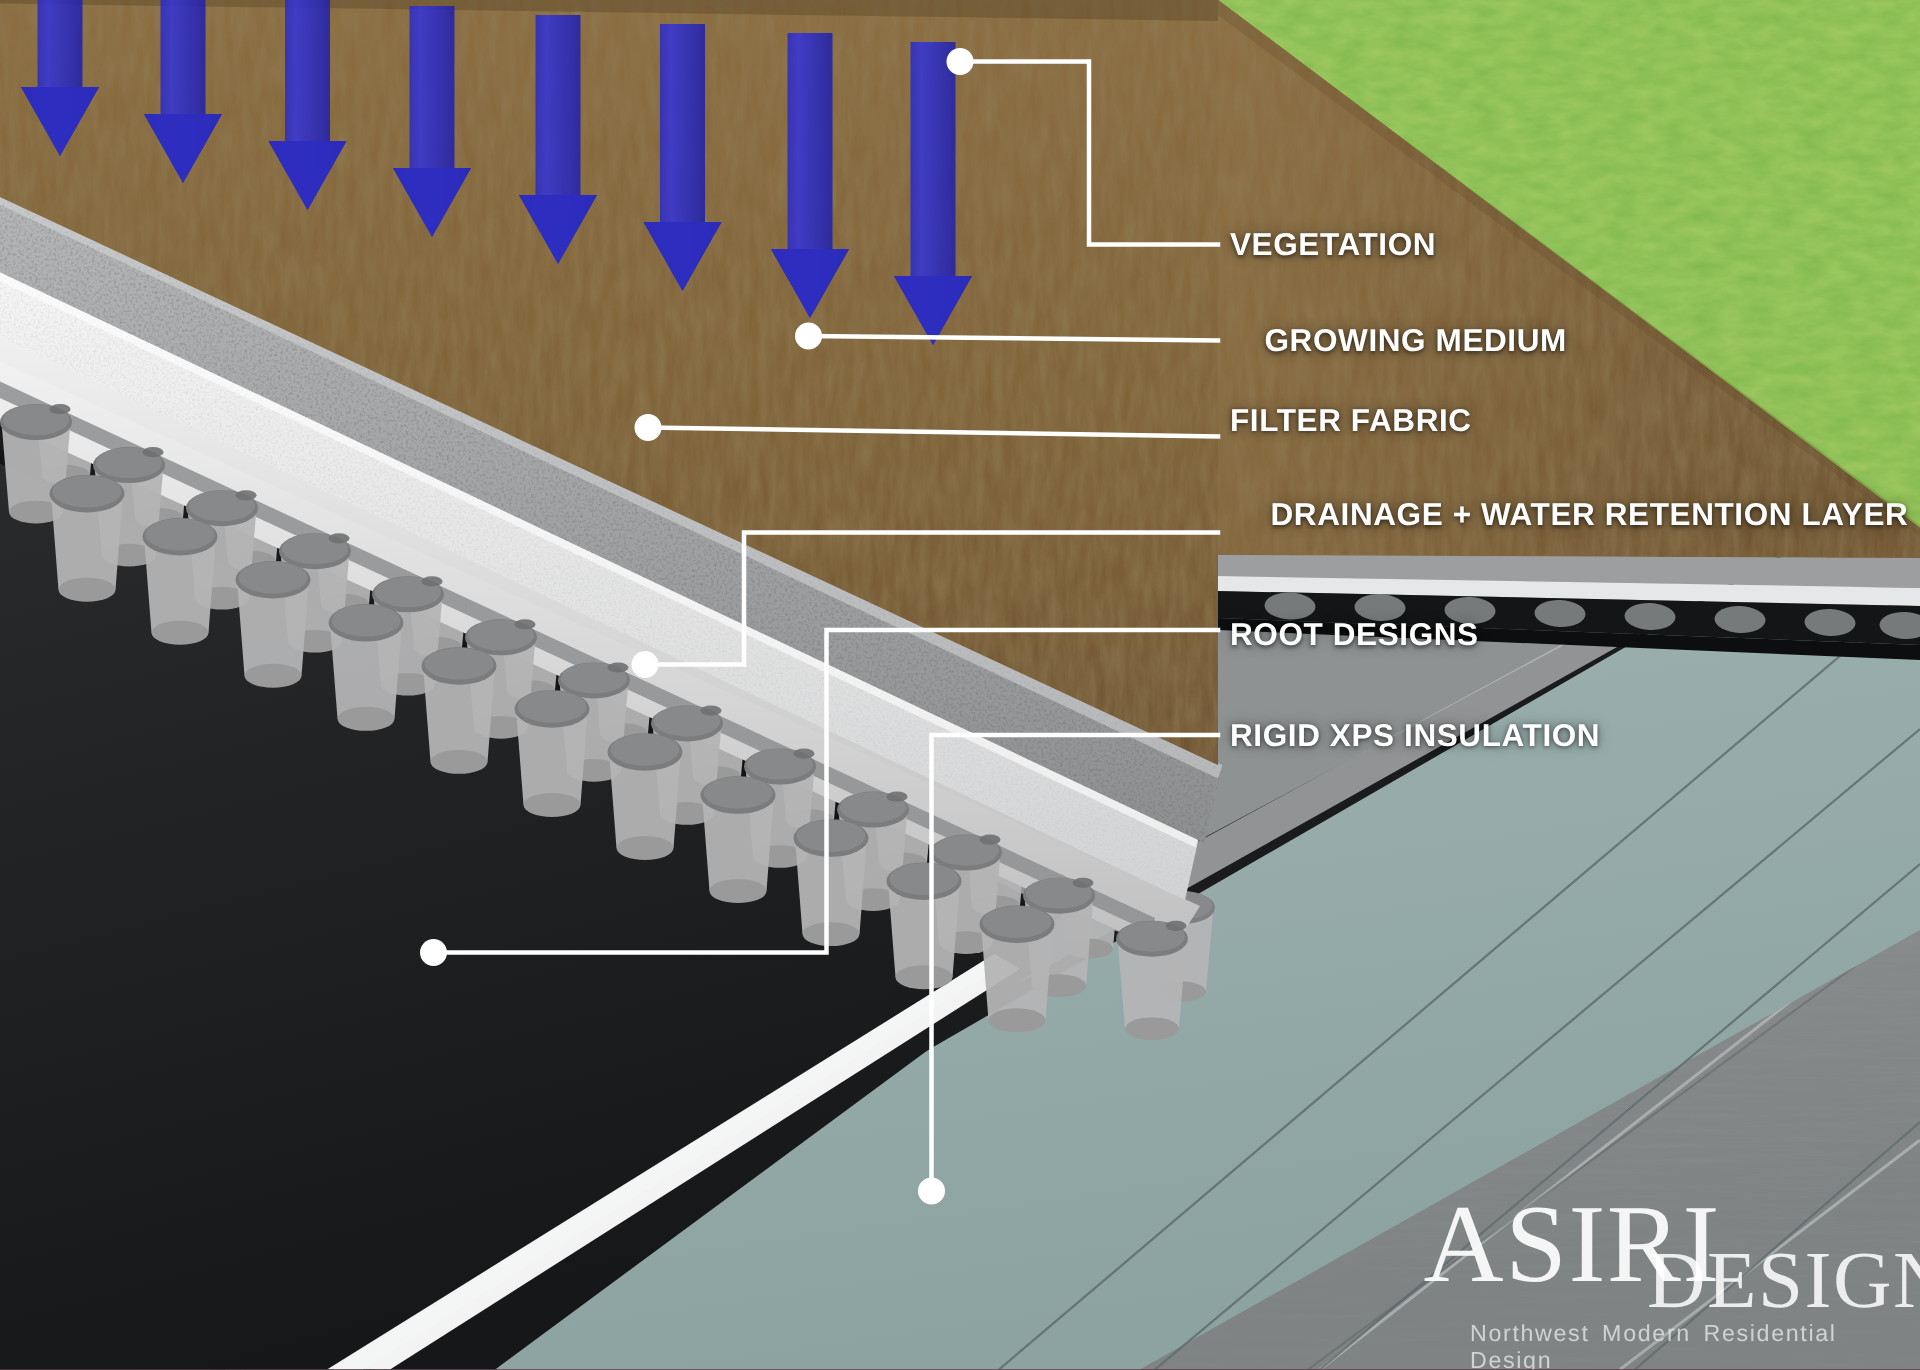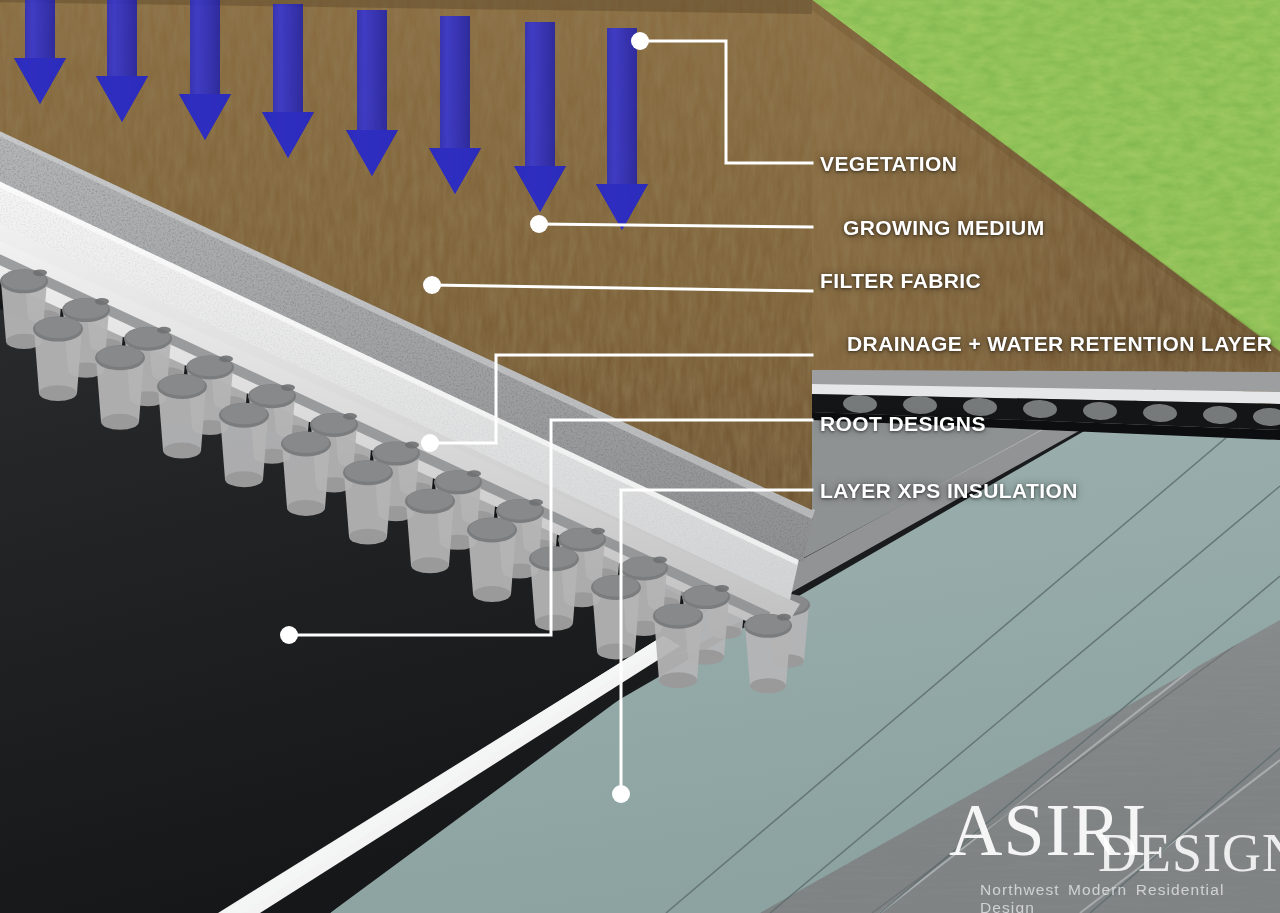--- a/index.html
+++ b/index.html
@@ -618,21 +618,21 @@
         <circle cx="621" cy="794" r="9"></circle>
       </g>
   </svg>
 
   <div id="labels">
       <div class="lbl" style="left: 820px; top: 164px;">VEGETATION</div>
       <div class="lbl" style="left: 820px; top: 228px; margin-left: 23px;">GROWING MEDIUM</div>
       <div class="lbl" style="left: 820px; top: 281px;">FILTER FABRIC</div>
       <div class="lbl" style="left: 820px; top: 344px; margin-left: 27px;">DRAINAGE + WATER RETENTION LAYER</div>
       <div class="lbl" style="left: 820px; top: 424px;">ROOT DESIGNS</div>
-      <div class="lbl" style="left: 820px; top: 491px;">LAYER XPS INSULATION</div>
+      <div class="lbl" style="left: 820px; top: 491px;">RIGID XPS INSULATION</div>
     </div>
 
   <div class="logo">
     <div class="asiri">ASIRI</div>
     <div class="designs">DESIGNS</div>
     <div class="tagline">Northwest  Modern  Residential  Design</div>
   </div>
 
 </div>
 

